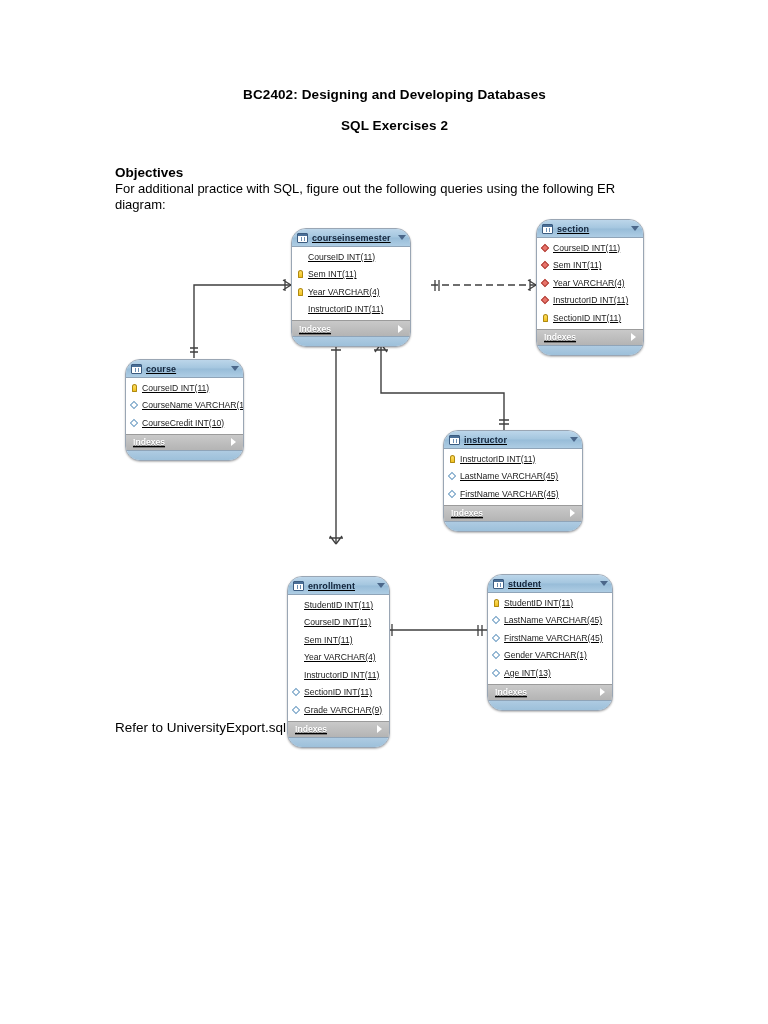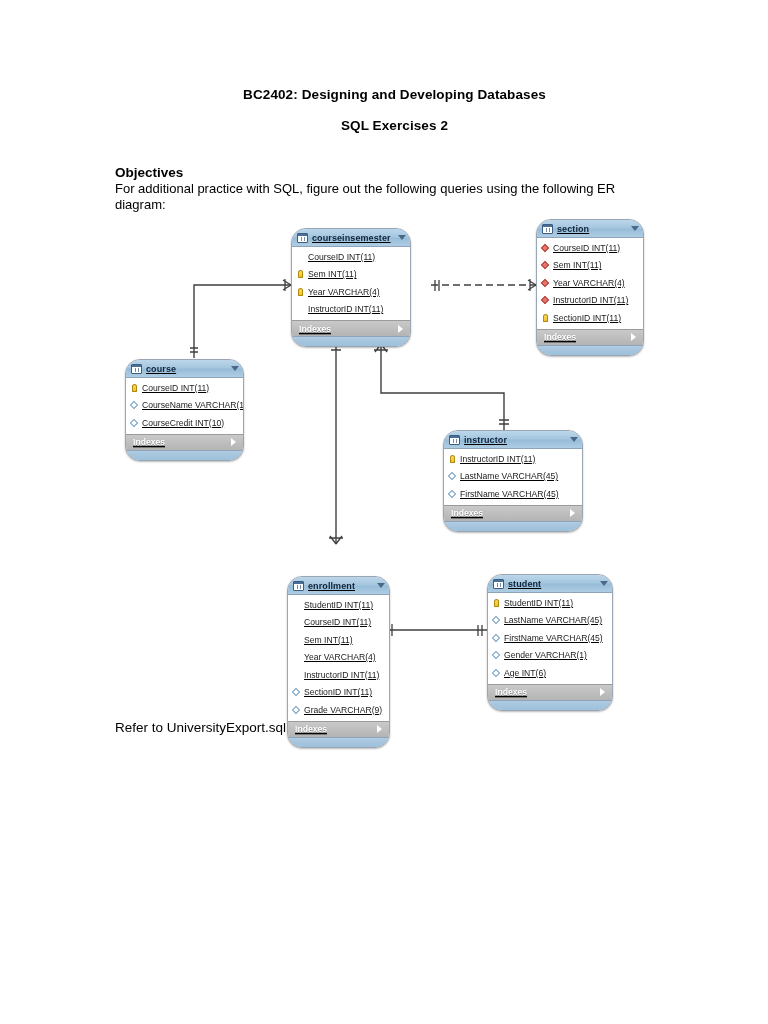--- a/index.html
+++ b/index.html
@@ -435,21 +435,21 @@
       <div class="er-col">
         <span class="col-ico plain"></span>
         <span>FirstName VARCHAR(45)</span>
       </div>
       <div class="er-col">
         <span class="col-ico plain"></span>
         <span>Gender VARCHAR(1)</span>
       </div>
       <div class="er-col">
         <span class="col-ico plain"></span>
-        <span>Age INT(6)</span>
+        <span>Age INT(13)</span>
       </div>
     </div>
     <div class="er-foot">
       <span class="lbl">Indexes</span>
       <span class="foot-arrow"></span>
     </div>
     <div class="er-base"></div>
   </div>
 
 </div>

